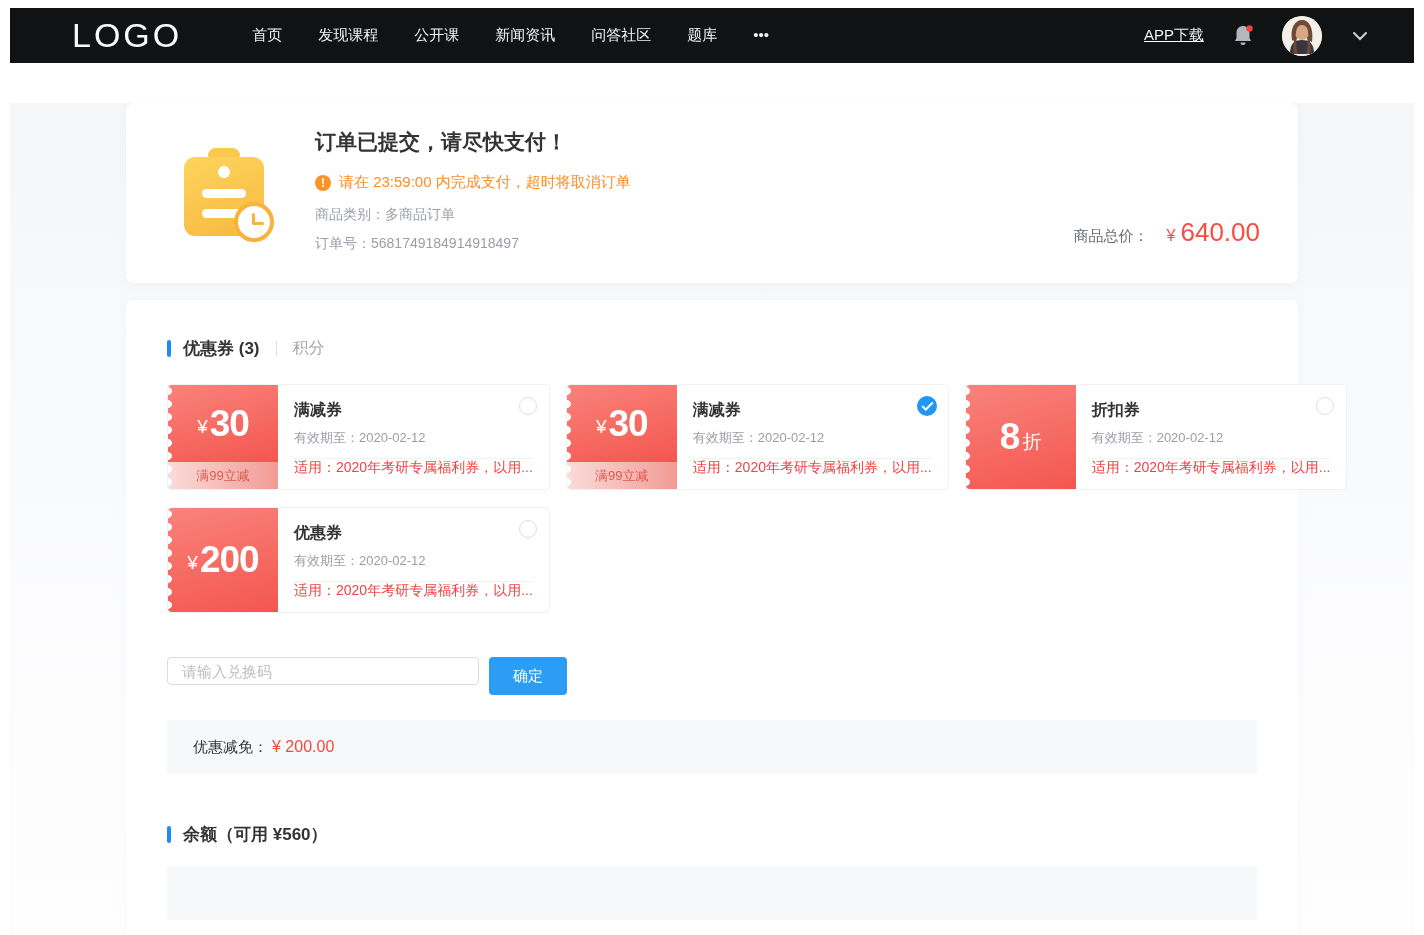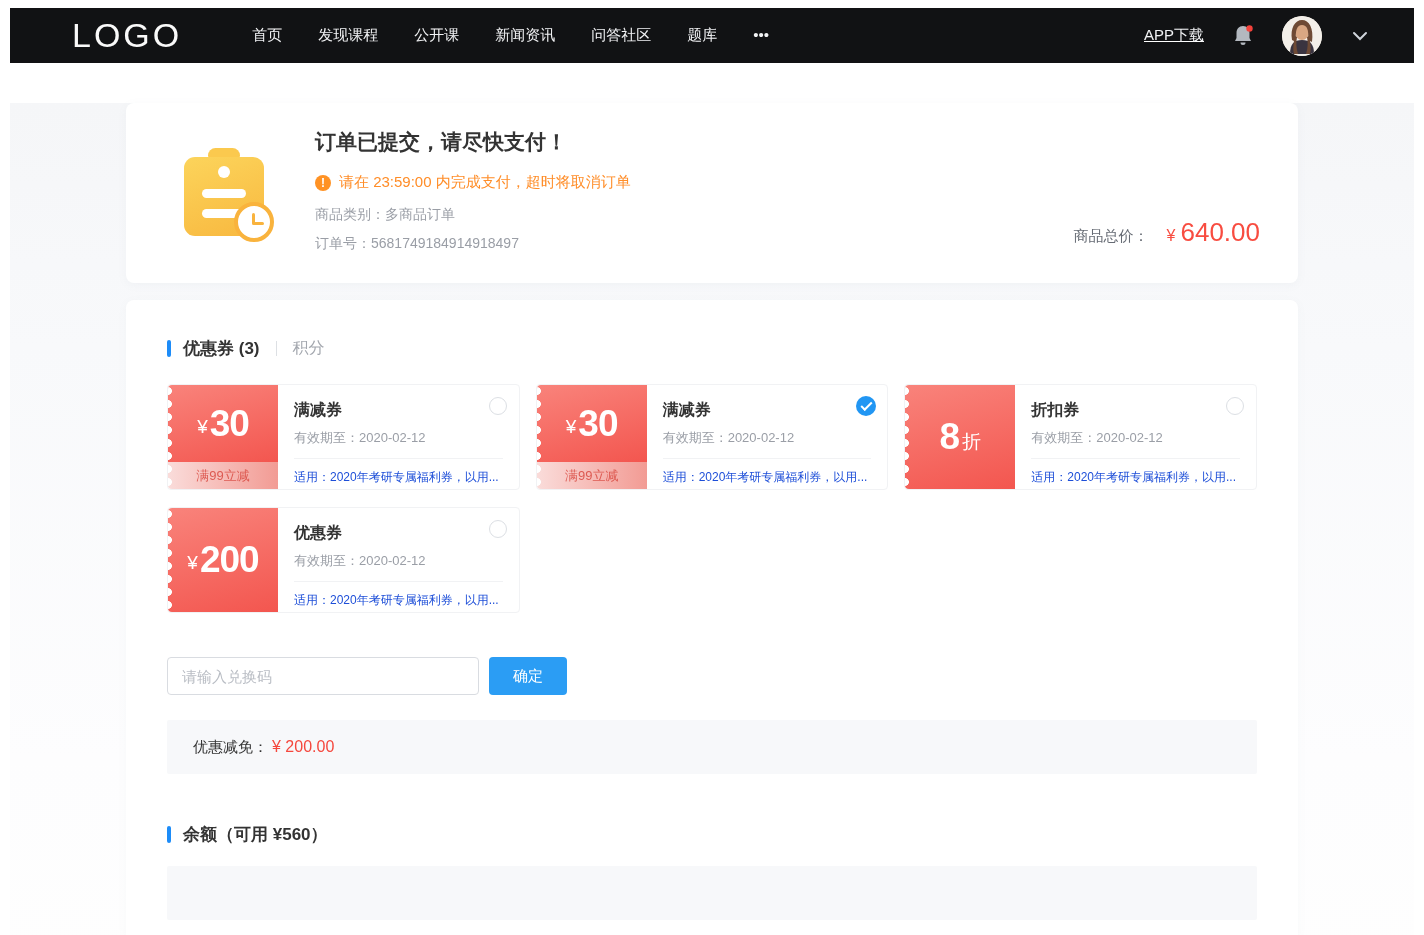--- a/index.html
+++ b/index.html
@@ -70,31 +70,31 @@
     display:flex; align-items:center; justify-content:center; color:#fff; }
   .seal-cur { font-size:19px; margin-right:2px; margin-top:6px; }
   .seal-amt { font-size:37px; font-weight:bold; letter-spacing:-1px; }
   .seal-suffix { font-size:19px; margin-left:3px; margin-top:10px; }
   .seal-strip { height:27px; flex:none; background:linear-gradient(90deg,#fadcda 0%,#f29b94 100%);
     display:flex; align-items:center; justify-content:center; font-size:13px; color:#dd5a52; }
   .coupon-body { flex:1; padding:15px 16px 0; position:relative; }
   .coupon-title { font-size:16px; font-weight:bold; color:#333; }
   .coupon-valid { margin-top:8px; font-size:13px; color:#9a9ea6; }
   .coupon-sep { border-top:1px solid #f1f2f4; margin-top:11px; }
-  .coupon-scope { margin-top:10px; font-size:12px; color:#1d4ed8; white-space:nowrap; overflow:hidden; }
+  .coupon-scope { font-size:14px; color:#ef4444; white-space:nowrap; overflow:hidden; }
   .radio { position:absolute; top:12px; right:12px; width:18px; height:18px; border-radius:50%;
     border:1px solid #dcdfe4; background:#fff; }
   .check { position:absolute; top:11px; right:11px; width:20px; height:20px; border-radius:50%;
     background:#2196f3; }
   .check::after { content:""; position:absolute; left:5px; top:6px; width:9px; height:4px;
     border-left:2px solid #fff; border-bottom:2px solid #fff; transform:rotate(-45deg); }
 
   
   .redeem-row { margin-top:44px; display:flex; }
-  .redeem-input { width:312px; height:38px; border:1px solid #d9dce1; border-radius:4px; padding:0 14px;
+  .redeem-input { width:312px; height:28px; border:1px solid #d9dce1; border-radius:4px; padding:0 14px;
     font-size:15px; color:#333; outline:none; font-family:inherit; }
   .redeem-input::placeholder { color:#b9bdc4; }
   .confirm-btn { width:78px; height:38px; margin-left:10px; background:#2b9df4; color:#fff; border:none;
     border-radius:4px; font-size:15px; cursor:pointer; font-family:inherit; }
 
   .discount-strip { margin-top:25px; height:54px; background:#f7f8fa; border-radius:2px;
     display:flex; align-items:center; padding-left:26px; }
   .discount-label { font-size:15px; color:#333; }
   .discount-val { font-size:16px; font-weight:normal; color:#f5473d; margin-left:4px; }
 

